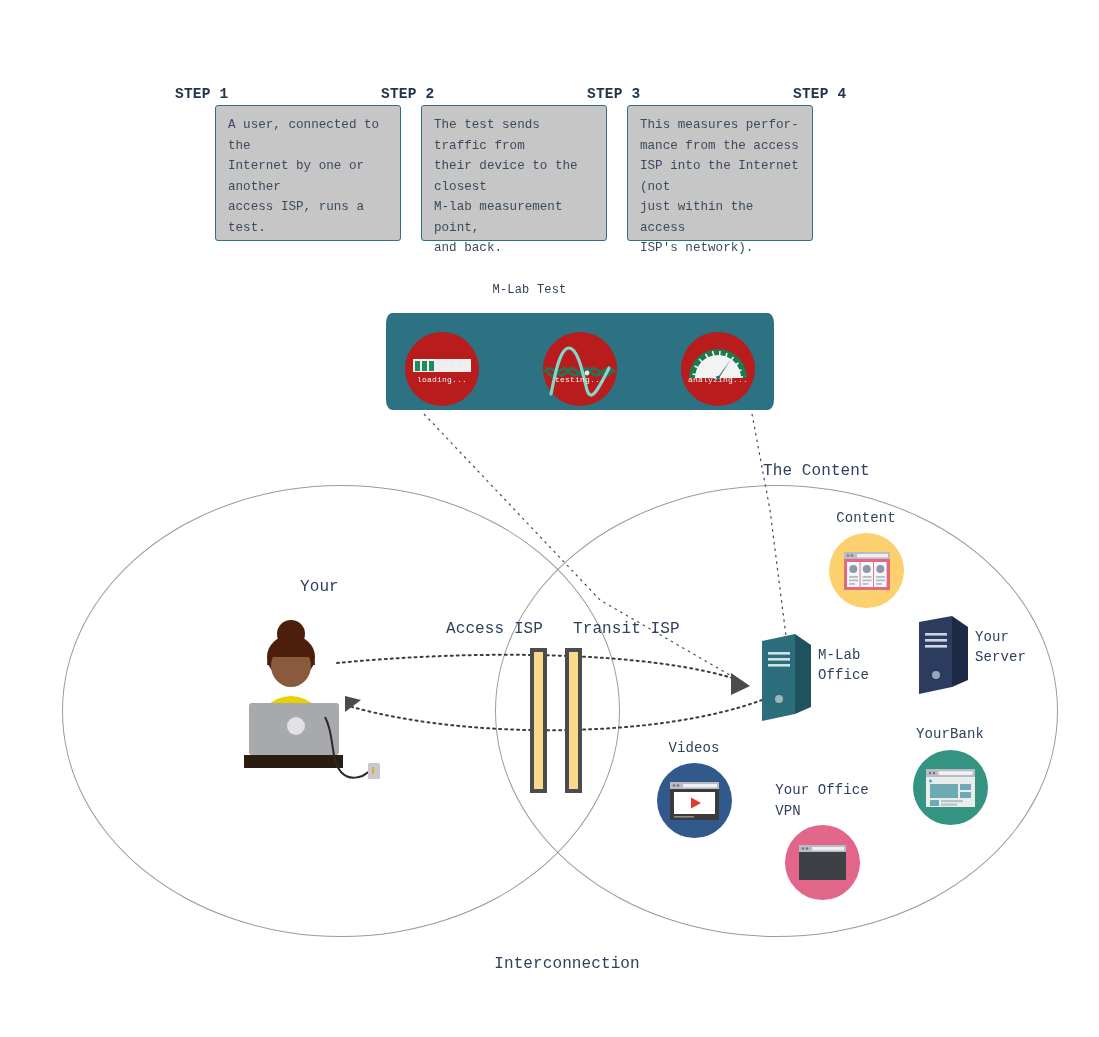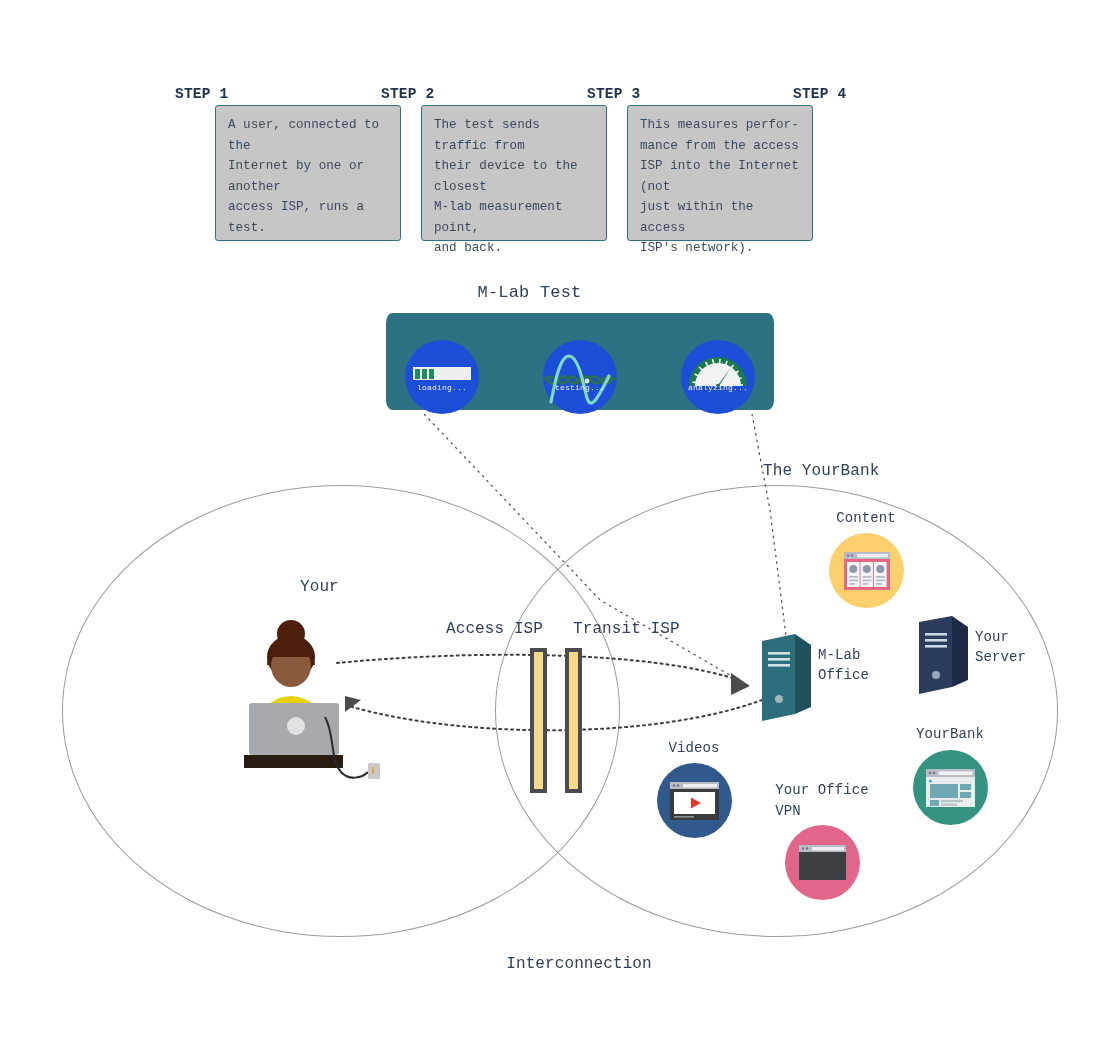--- a/index.html
+++ b/index.html
@@ -71,42 +71,42 @@
     white-space: pre-line;
   }
 
   
   .mlab-title {
     position: absolute;
     left: 0;
     top: 283px;
     width: 1099px;
     text-align: center;
-    font-size: 17px;
+    font-size: 12px;
     color: #2f415c;
     letter-spacing: 0.2px;
   }
   .mlab-title span { position: relative; left: -20px; }
 
   .mlab-panel {
     position: absolute;
     left: 386px;
     top: 313px;
     width: 388px;
     height: 97px;
     background: #2d7282;
     border-radius: 6px / 10px;
   }
   .mlab-circle {
     position: absolute;
-    top: 27px;
+    top: 19px;
     width: 74px;
     height: 74px;
     border-radius: 50%;
-    background: #1d4ed8;
+    background: #b91c1c;
   }
   .mlab-c1 { left: 19px; }
   .mlab-c2 { left: 157px; }
   .mlab-c3 { left: 295px; }
   .mlab-cap {
     position: absolute;
     left: 0;
     width: 100%;
     top: 43px;
     text-align: center;
@@ -333,21 +333,21 @@
       <circle cx="296" cy="726" r="9" fill="#e2e2e4"></circle>
       <rect x="244" y="755" width="99" height="13" fill="#2b1c12"></rect>
     </g>
     <g>
       <path d="M325,717 C335,735 330,760 341,772 C349,781 362,778 368,772" fill="none" stroke="#2a2a2a" stroke-width="2"></path>
       <rect x="368" y="763" width="12" height="16" rx="1.5" fill="#c9c9cc"></rect>
       <rect x="372" y="767" width="2" height="7" fill="#d8b03a"></rect>
     </g>
   </svg>
 
-  <div class="lbl" style="left:763px; top:462px;">The YourBank</div>
+  <div class="lbl" style="left:763px; top:462px;">The Content</div>
 
   <svg class="layer">
     <g>
       <polygon points="762,641 795,634 795,714 762,721" fill="#2c6e7c"></polygon>
       <polygon points="795,634 811,645 811,707 795,714" fill="#1f525d"></polygon>
       <rect x="768" y="652" width="22" height="2.6" fill="#cfe2e6"></rect>
       <rect x="768" y="658" width="22" height="2.6" fill="#cfe2e6"></rect>
       <rect x="768" y="664" width="22" height="2.6" fill="#cfe2e6"></rect>
       <circle cx="779" cy="699" r="4" fill="#9fb6ba"></circle>
     </g>
@@ -437,15 +437,15 @@
       <circle cx="17.5" cy="31" r="1.6" fill="#4fa8bb"></circle>
       <rect x="17" y="34" width="28" height="14" fill="#6fa9b3"></rect>
       <rect x="47" y="34" width="11" height="6" fill="#6fa9b3"></rect>
       <rect x="47" y="42" width="11" height="6" fill="#6fa9b3"></rect>
       <rect x="17" y="50" width="9" height="6" fill="#6fa9b3"></rect>
       <rect x="28" y="50" width="22" height="2.2" fill="#b6c4c8"></rect>
       <rect x="28" y="53.6" width="16" height="2.2" fill="#b6c4c8"></rect>
     </svg>
   </div>
 
-  <div class="lbl ctr" style="left:579px; top:955px;">Interconnection</div>
+  <div class="lbl ctr" style="left:567px; top:955px;">Interconnection</div>
 
 </div>
 
 </body></html>

